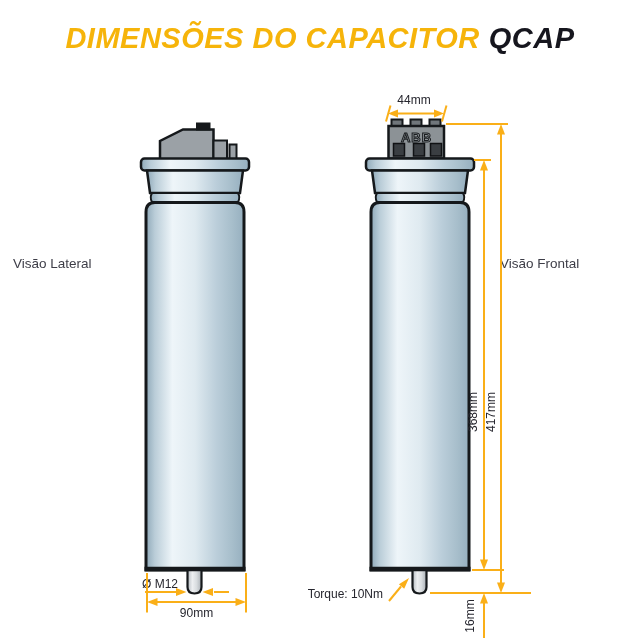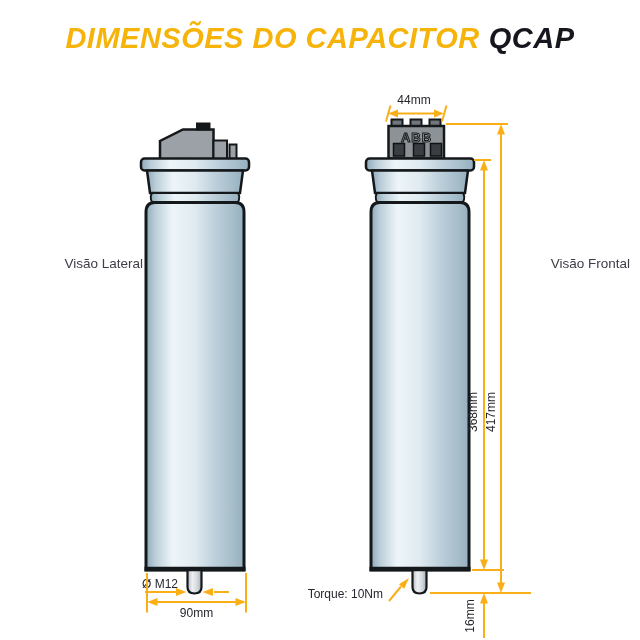--- a/index.html
+++ b/index.html
@@ -2,21 +2,21 @@
 <html><head>
 <meta charset="utf-8">
 <style>
   html,body{margin:0;padding:0;background:#ffffff;}
   .stage{position:relative;width:640px;height:640px;background:#ffffff;overflow:hidden;
          font-family:"Liberation Sans",sans-serif;}
   .title{position:absolute;top:22px;left:0;width:640px;text-align:center;
          font-style:italic;font-weight:bold;font-size:29px;letter-spacing:.5px;white-space:nowrap;}
   .t-main{color:#F6B40A;font-style:italic;}
   .t-prod{color:#16161E;margin-left:9px;}
-  .view-label{position:absolute;top:256px;width:130px;text-align:right;
+  .view-label{position:absolute;top:256px;width:130px;text-align:left;
               font-size:13.5px;color:#3D3D47;}
   .view-label.left{left:13px;}
   .view-label.right{left:500px;}
   svg{position:absolute;left:0;top:0;}
   .ink{stroke:#15181B;}
   .dimline{stroke:#FAAF18;stroke-width:2;fill:none;}
   .dimarrow{fill:#FAAF18;stroke:none;}
   .dim-text{font-family:"Liberation Sans",sans-serif;font-size:12px;fill:#26262E;}
   .logo-text{font-family:"Liberation Sans",sans-serif;font-size:13px;font-weight:bold;
              letter-spacing:1px;fill:none;stroke:#1A1D20;stroke-width:1;}

